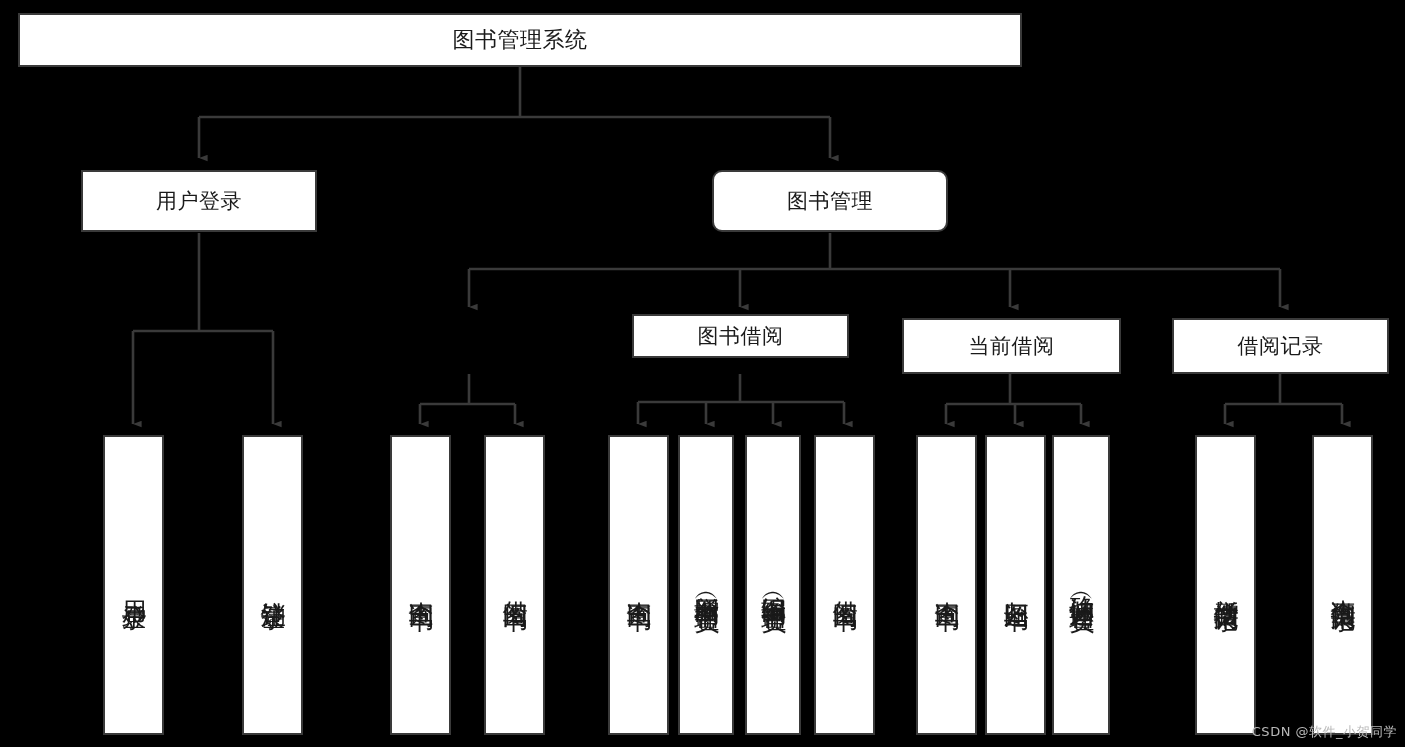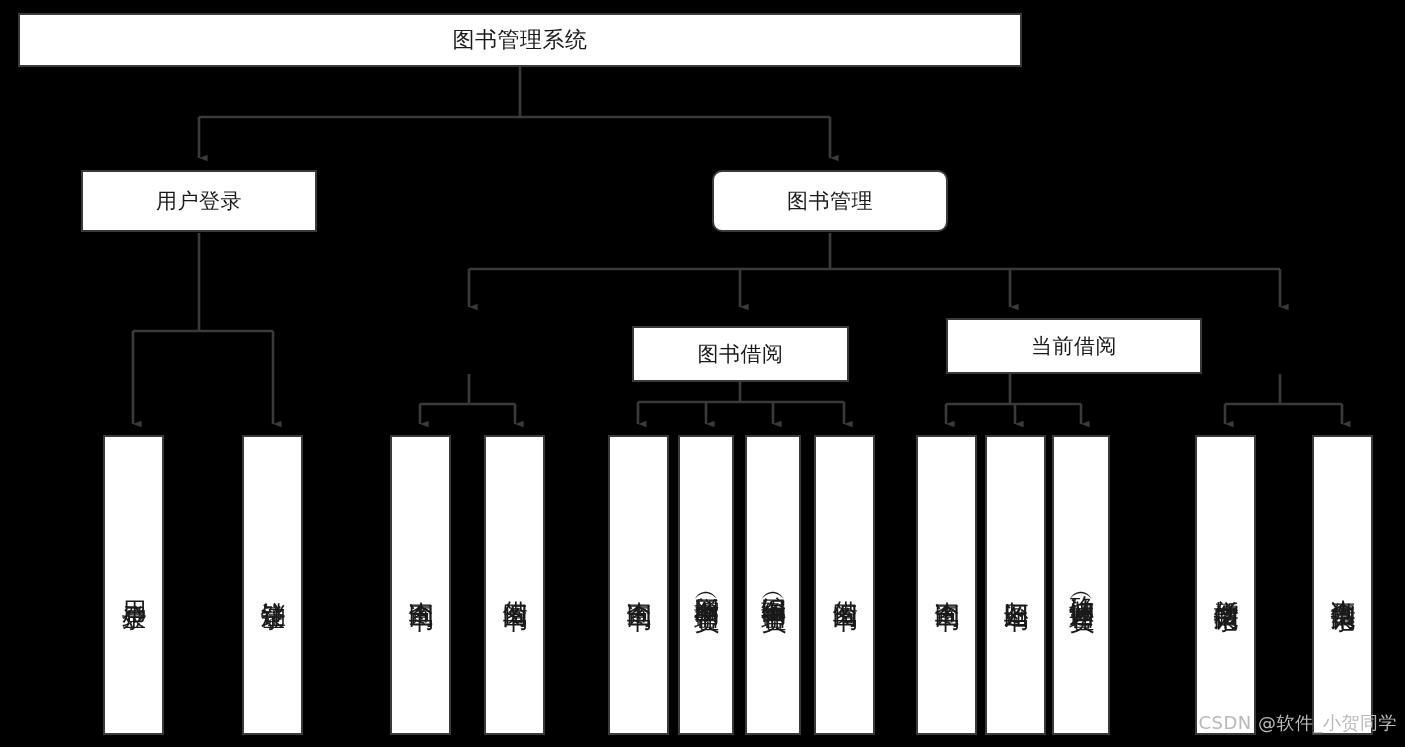--- a/index.html
+++ b/index.html
@@ -62,22 +62,22 @@
     writing-mode: vertical-rl;
     text-orientation: upright;
     font-size: 25px;
     line-height: 1.05;
     letter-spacing: 2px;
     max-height: 100%;
   }
   .watermark {
     position: absolute;
     right: 8px;
-    bottom: 12px;
-    font-size: 18px;
+    bottom: 6px;
+    font-size: 13px;
     color: #b9b9b9;
     letter-spacing: 0.5px;
     z-index: 3;
     white-space: nowrap;
     pointer-events: none;
   }
 </style>
 </head>
 <body>
 
@@ -139,28 +139,31 @@
 
   <div class="node horiz" style="left:81px; top:170px; width:236px; height:62px;">
     <span class="node-label">用户登录</span>
   </div>
 
   <div class="node horiz" style="left:712px; top:170px; width:236px; height:62px;border-radius:10px;">
     <span class="node-label">图书管理</span>
   </div>
 
 
-  <div class="node horiz" style="left:632px; top:326px; width:217px; height:56px;">
+  <div class="node horiz" style="left:632px; top:314px; width:217px; height:44px;">
     <span class="node-label">图书借阅</span>
   </div>
 
-  <div class="node horiz" style="left:902px; top:318px; width:256px; height:56px;margin-left:44px;">
+  <div class="node horiz" style="left:902px; top:318px; width:219px; height:56px;">
     <span class="node-label">当前借阅</span>
   </div>
 
+  <div class="node horiz" style="left:1172px; top:318px; width:217px; height:56px;">
+    <span class="node-label">借阅记录</span>
+  </div>
 
   <div class="node vert" style="left:103px; top:435px; width:61px; height:300px;">
     <span class="node-label">用户登录</span>
   </div>
 
   <div class="node vert" style="left:242px; top:435px; width:61px; height:300px;">
     <span class="node-label">注销登录</span>
   </div>
 
   <div class="node vert" style="left:390px; top:435px; width:61px; height:300px;">

